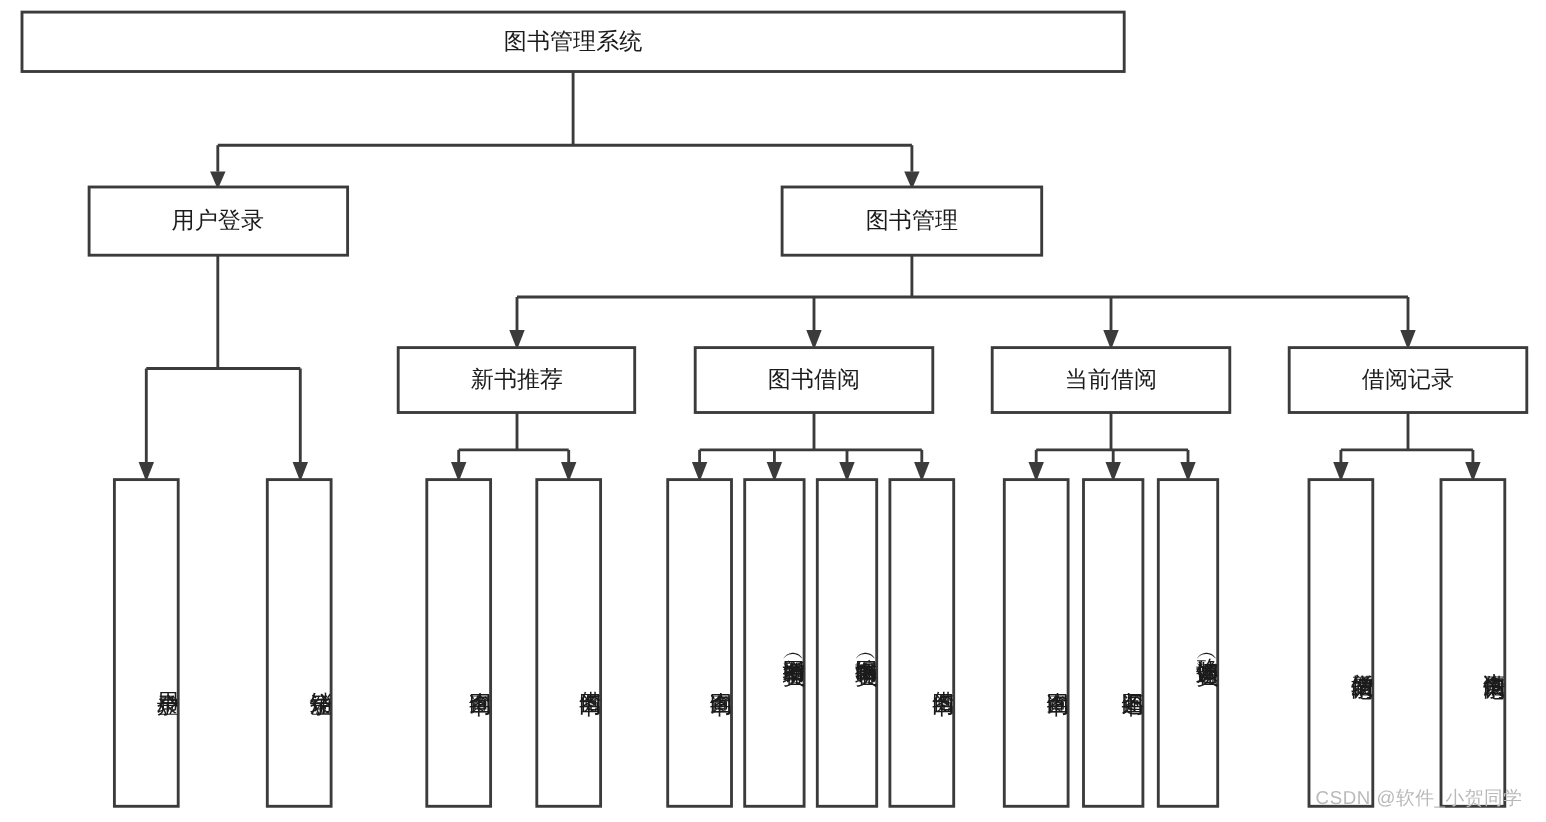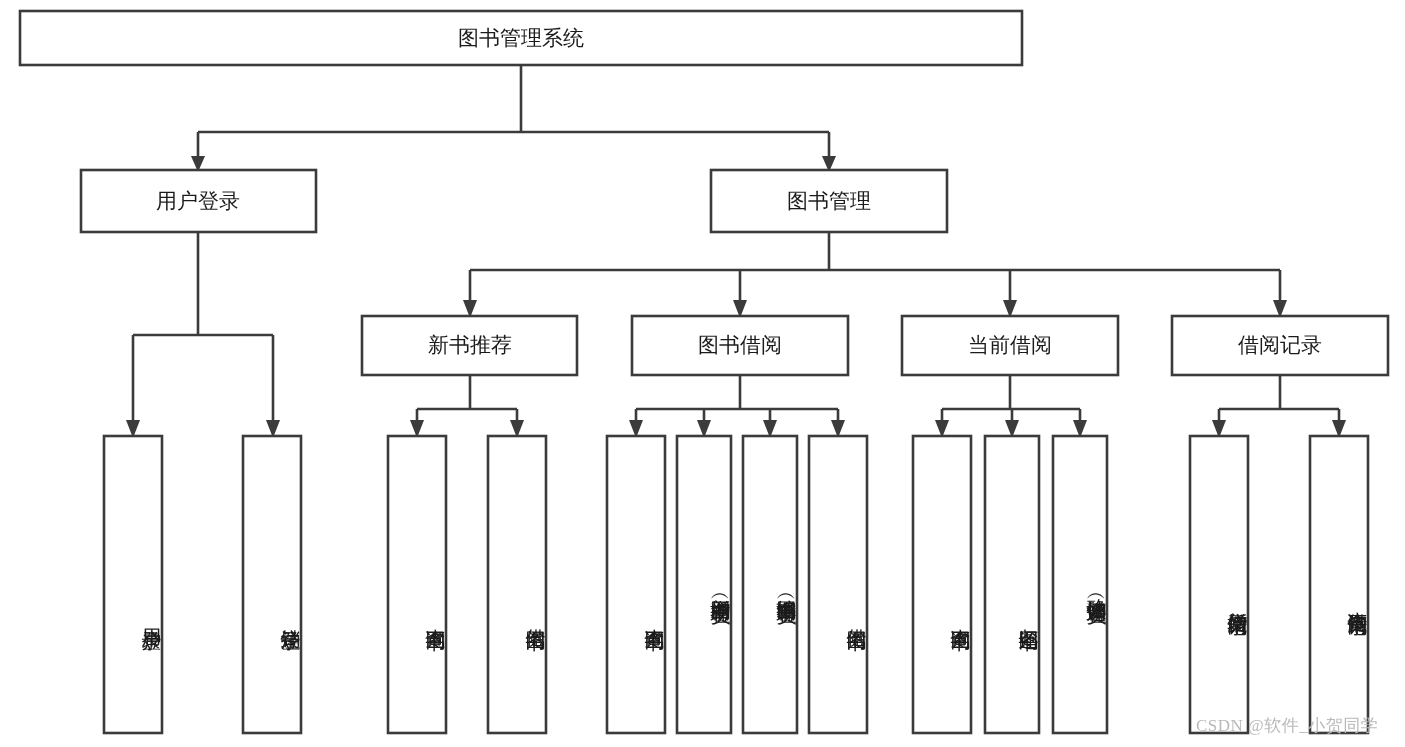--- a/index.html
+++ b/index.html
@@ -58,21 +58,21 @@
     color: #1b1b1b;
     letter-spacing: 1px;
     white-space: nowrap;
     display: flex;
     align-items: flex-start;
     justify-content: center;
     pointer-events: none;
   }
   .watermark {
     position: absolute;
-    font-family: Liberation Serif, serif;
+    font-family: Liberation Sans, sans-serif;
     font-size: 17px;
     color: #b9b9b9;
     white-space: nowrap;
     letter-spacing: 0.5px;
   }
 </style>
 </head>
 <body>
 
 <div id="diagram-root">

